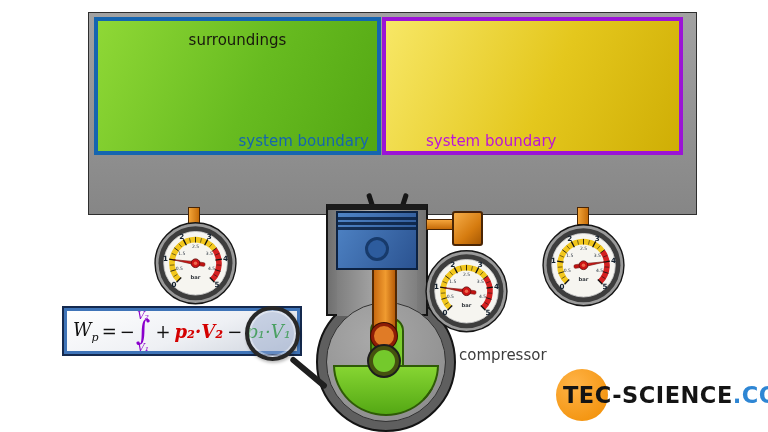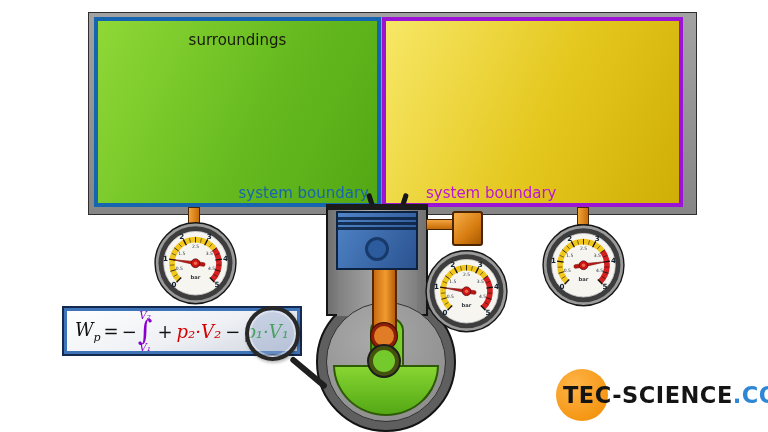--- a/index.html
+++ b/index.html
@@ -3,21 +3,21 @@
 <meta charset="utf-8">
 <style>
   html,body{margin:0;padding:0;background:#fff;}
   #canvas{position:relative;width:768px;height:432px;background:#fff;overflow:hidden;
           font-family:"DejaVu Sans",sans-serif;}
   .abs{position:absolute;}
 
   
   .frame{left:88px;top:12px;width:609px;height:203px;background:linear-gradient(180deg,#a2a2a2,#868686);
          border:1px solid #2e2e2e;box-sizing:border-box;}
-  .box{top:17px;height:190px;box-sizing:border-box;}
+  .box{top:17px;height:138px;box-sizing:border-box;}
   .box-surroundings{left:94px;width:287px;border:4px solid #1565b0;
       background:linear-gradient(115deg,#8fd836 0%,#67bb20 55%,#53a713 100%);}
   .box-tank{left:382px;width:301px;border:4px solid #9b14d6;
       background:linear-gradient(115deg,#f7e766 0%,#e4c71d 55%,#cfae05 100%);}
   .box-title{width:100%;text-align:center;top:10px;font-size:15px;color:#18180d;}
   .boundary-label{font-size:15px;bottom:1px;}
   .boundary-blue{right:8px;}
   .boundary-magenta{left:40px;}
 
   
@@ -262,32 +262,33 @@
         <text x="68.5" y="58.0" font-size="5.2" fill="#26313d" text-anchor="middle" dominant-baseline="central">4.5</text>
   <text x="50" y="70" font-size="6" font-weight="bold" fill="#33383d" text-anchor="middle">bar</text>
   <g transform="rotate(81.0 50 52)">
     <polygon points="47.9,56 50,25.5 52.1,56" fill="#d31616" stroke="#70100a" stroke-width="0.7"></polygon>
     <rect x="47.9" y="52" width="4.2" height="11" rx="1.5" fill="#c01212" stroke="#70100a" stroke-width="0.6"></rect>
   </g>
   <circle cx="50" cy="52" r="5" fill="#cf1414" stroke="#5f0a0a" stroke-width="1"></circle>
   <circle cx="50" cy="52" r="2" fill="#ee6a4e"></circle>
 </svg></div>
 
+  <div class="abs compressor-label">compressor</div>
 
   <div class="abs formula-box">
     <span><span>W</span><sub>p</sub></span>
     <span style="margin:0 3px">=</span>
     <span>−</span>
     <span class="int-wrap">
       <span class="int-limit" style="color: rgb(138, 0, 204);">V₂</span>
       <span class="int-sign" style="color: rgb(138, 0, 204);">∫</span>
       <span class="int-limit" style="color: rgb(138, 0, 204);">V₁</span>
     </span>
     <span style="margin:0 4px">+</span>
-    <span style="color: rgb(212, 0, 0);">p₂·V₂</span>
+    <span style="color: rgb(212, 0, 0); font-weight: bold;">p₂·V₂</span>
     <span style="margin:0 4px">−</span>
     <span style="color: rgb(21, 154, 21);">p₁·V₁</span>
   </div>
   <div class="abs lens-handle"></div>
   <div class="abs lens"></div>
 
   <div class="abs logo">
     <div class="abs logo-circle"></div>
     <div class="abs logo-text">
       <span>TEC-SCIENCE</span><span style="color: rgb(46, 134, 212);">.COM</span>

